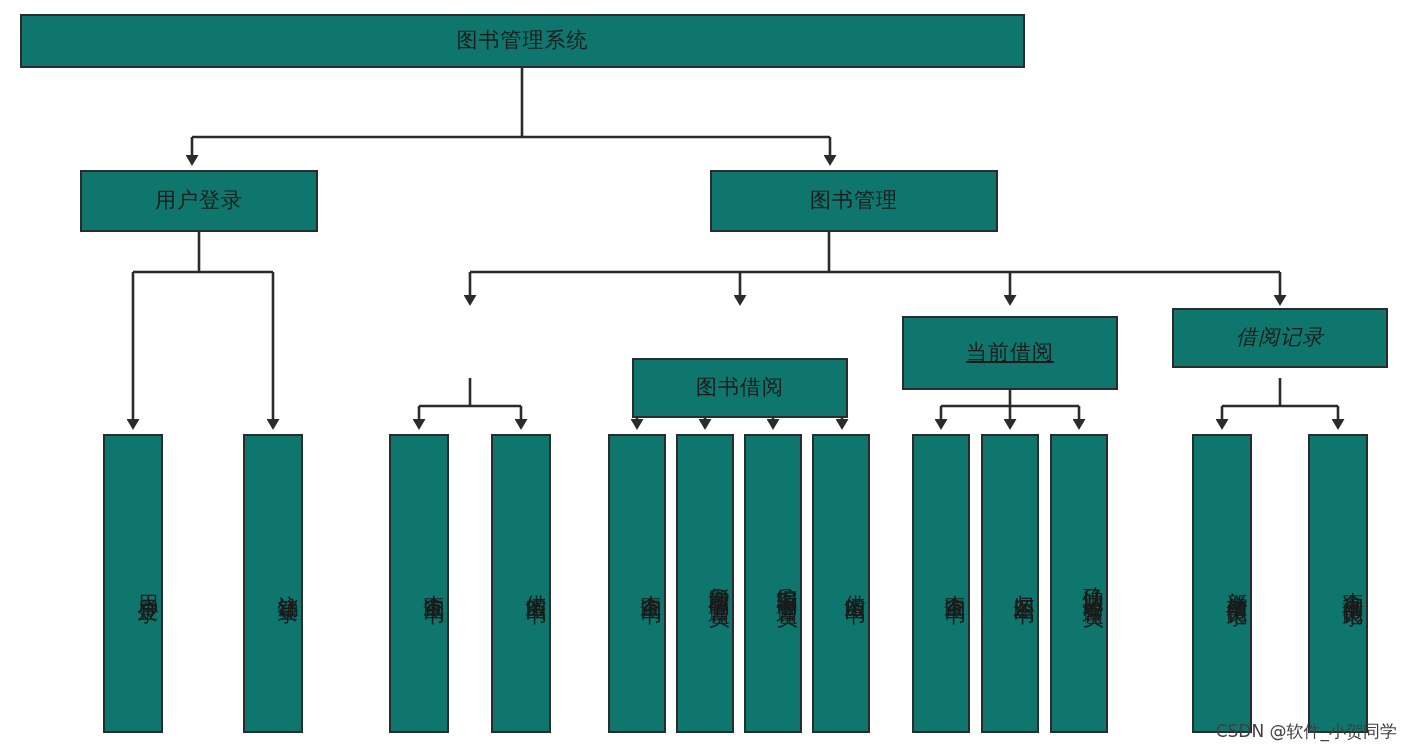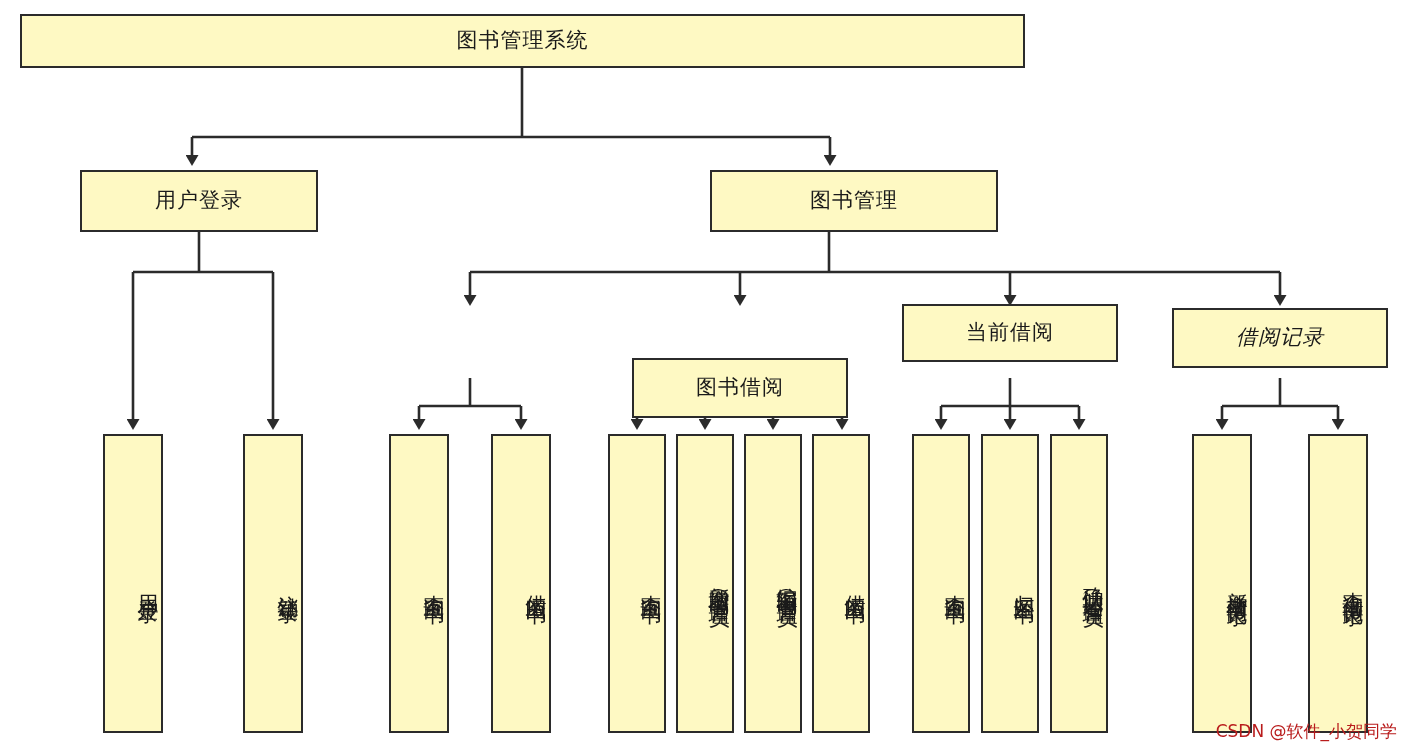--- a/index.html
+++ b/index.html
@@ -18,21 +18,21 @@
   svg#wires{
     position:absolute;
     left:0; top:0;
     width:1405px;
     height:747px;
     pointer-events:none;
   }
   .node{
     position:absolute;
     box-sizing:border-box;
-    background:#fef9c3;
+    background:#0f766e;
     border:2px solid #2b2b2b;
     display:flex;
     align-items:center;
     justify-content:center;
     text-align:center;
     color:#1a1a1a;
   }
   .node.horiz{
     font-size:21px;
     letter-spacing:1px;
@@ -52,21 +52,21 @@
     align-items:flex-start;
   }
   .node .lbl{
     display:block;
   }
   .watermark{
     position:absolute;
     right:8px;
     bottom:4px;
     font-size:17px;
-    color:#b91c1c;
+    color:#404040;
     white-space:nowrap;
     user-select:none;
   }
 </style>
 </head>
 <body>
 
 <div id="canvas">
 
   <svg id="wires" viewBox="0 0 1405 747">
@@ -126,21 +126,21 @@
   <div class="node horiz" style="left:80px; top:170px; width:238px; height:62px;">
     <span class="lbl">用户登录</span>
   </div>
   <div class="node horiz" style="left:710px; top:170px; width:288px; height:62px;">
     <span class="lbl">图书管理</span>
   </div>
 
   <div class="node horiz" style="left:632px; top:316px; width:216px; height:60px;margin-top:42px;">
     <span class="lbl">图书借阅</span>
   </div>
-  <div class="node horiz" style="left:902px; top:304px; width:216px; height:58px;">
+  <div class="node horiz" style="left:902px; top:316px; width:216px; height:74px;text-decoration:underline;">
     <span class="lbl">当前借阅</span>
   </div>
   <div class="node horiz" style="left:1172px; top:308px; width:216px; height:60px;font-style:italic;">
     <span class="lbl">借阅记录</span>
   </div>
 
   <div class="node vert" style="left:103px; top:434px; width:60px; height:299px;">
     <span class="lbl">用户登录</span>
   </div>
   <div class="node vert" style="left:243px; top:434px; width:60px; height:299px;">

